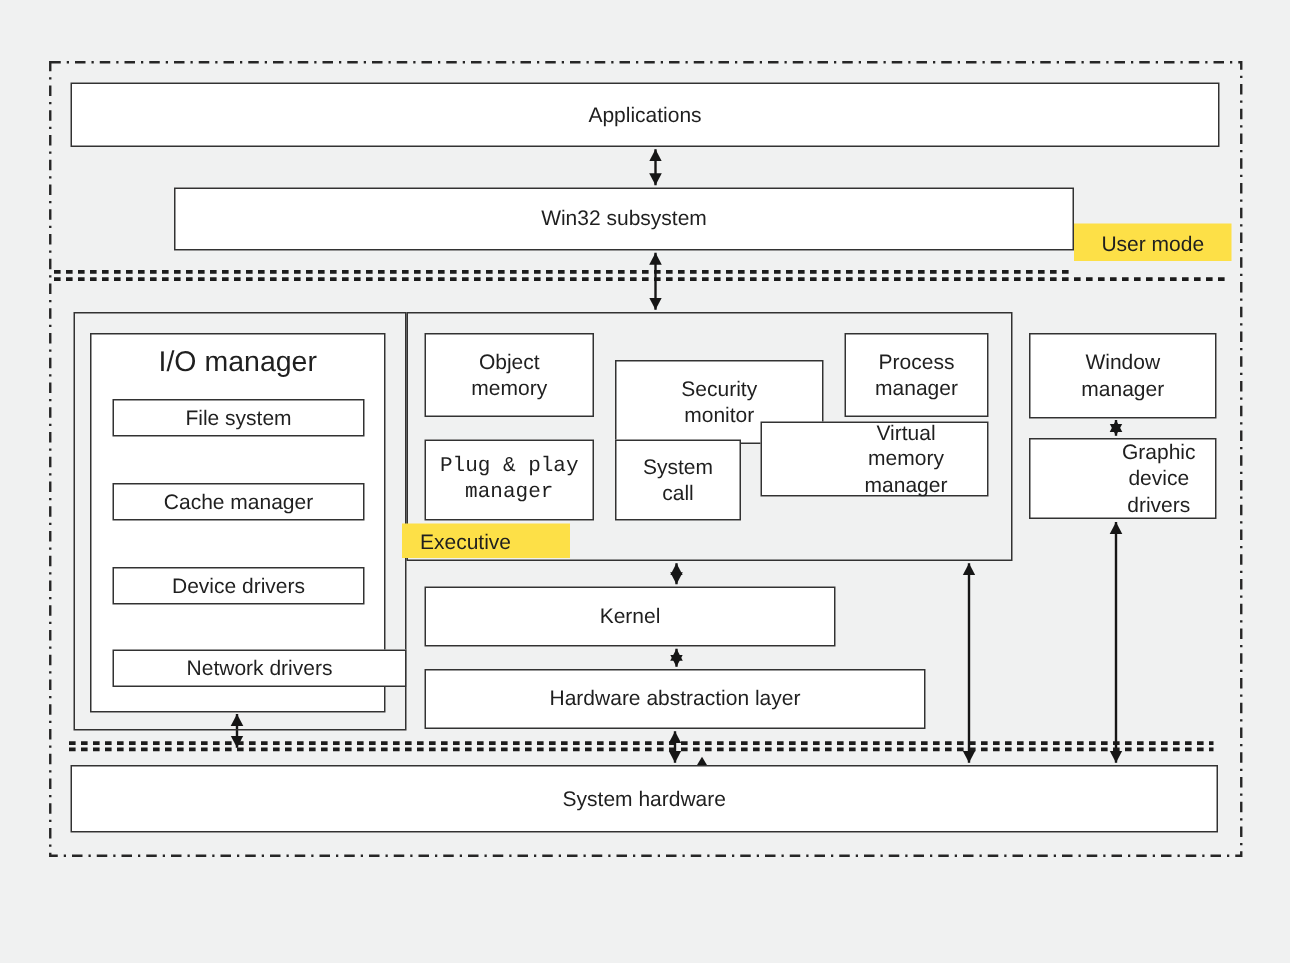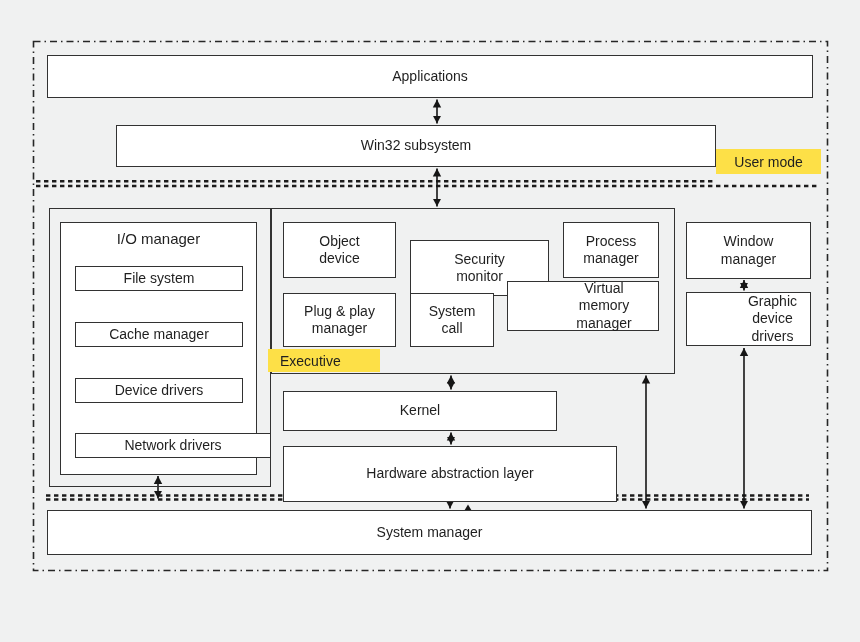--- a/index.html
+++ b/index.html
@@ -33,21 +33,21 @@
   .frame {
     position: absolute;
     box-sizing: border-box;
     background: transparent;
     border: 1.5px solid #323232;
   }
   .group-title {
     position: absolute;
     left: 0; right: 0; top: 7px;
     text-align: center;
-    font-size: 15px;
+    font-size: 19px;
   }
   .patch {
     position: absolute;
     box-sizing: border-box;
     background: #fde047;
     font-size: 14px;
     display: flex;
     align-items: center;
   }
   .patch.center { justify-content: center; }
@@ -103,35 +103,35 @@
 
   <div class="box" style="left:60px; top:222px; width:197px; height:253px; align-items:flex-start;">
     <span class="group-title">I/O manager</span>
   </div>
   <div class="box" style="left:75px; top:266px; width:168px; height:25px;">File system</div>
   <div class="box" style="left:75px; top:322px; width:168px; height:25px;">Cache manager</div>
   <div class="box" style="left:75px; top:378px; width:168px; height:25px;">Device drivers</div>
   <div class="box" style="left:75px; top:433px; width:196px; height:25px;">Network drivers</div>
 
   <div class="box" style="left:283px; top:222px; width:113px; height:56px;">Object
-device</div>
+memory</div>
   <div class="box" style="left:410px; top:240px; width:139px; height:56px;">Security
 monitor</div>
   <div class="box" style="left:563px; top:222px; width:96px; height:56px;">Process
 manager</div>
-  <div class="box" style="left:283px; top:293px; width:113px; height:54px;">Plug &amp; play
+  <div class="box" style="left:283px; top:293px; width:113px; height:54px;font-family:Liberation Mono, monospace;">Plug &amp; play
 manager</div>
   <div class="box" style="left:410px; top:293px; width:84px; height:54px;">System
 call</div>
   <div class="box" style="left:507px; top:281px; width:152px; height:50px;padding-left:42px;">Virtual
 memory manager</div>
 
   <div class="box" style="left:686px; top:222px; width:125px; height:57px;">Window
 manager</div>
   <div class="box" style="left:686px; top:292px; width:125px; height:54px;padding-left:48px;">Graphic
 device drivers</div>
 
   <div class="box" style="left:283px; top:391px; width:274px; height:40px;">Kernel</div>
-  <div class="box" style="left:283px; top:446px; width:334px; height:56px;">Hardware abstraction layer</div>
+  <div class="box" style="left:283px; top:446px; width:334px; height:40px;">Hardware abstraction layer</div>
 
-  <div class="box" style="left:47px; top:510px; width:765px; height:45px;">System manager</div>
+  <div class="box" style="left:47px; top:510px; width:765px; height:45px;">System hardware</div>
 
 </div>
 
 </body></html>

